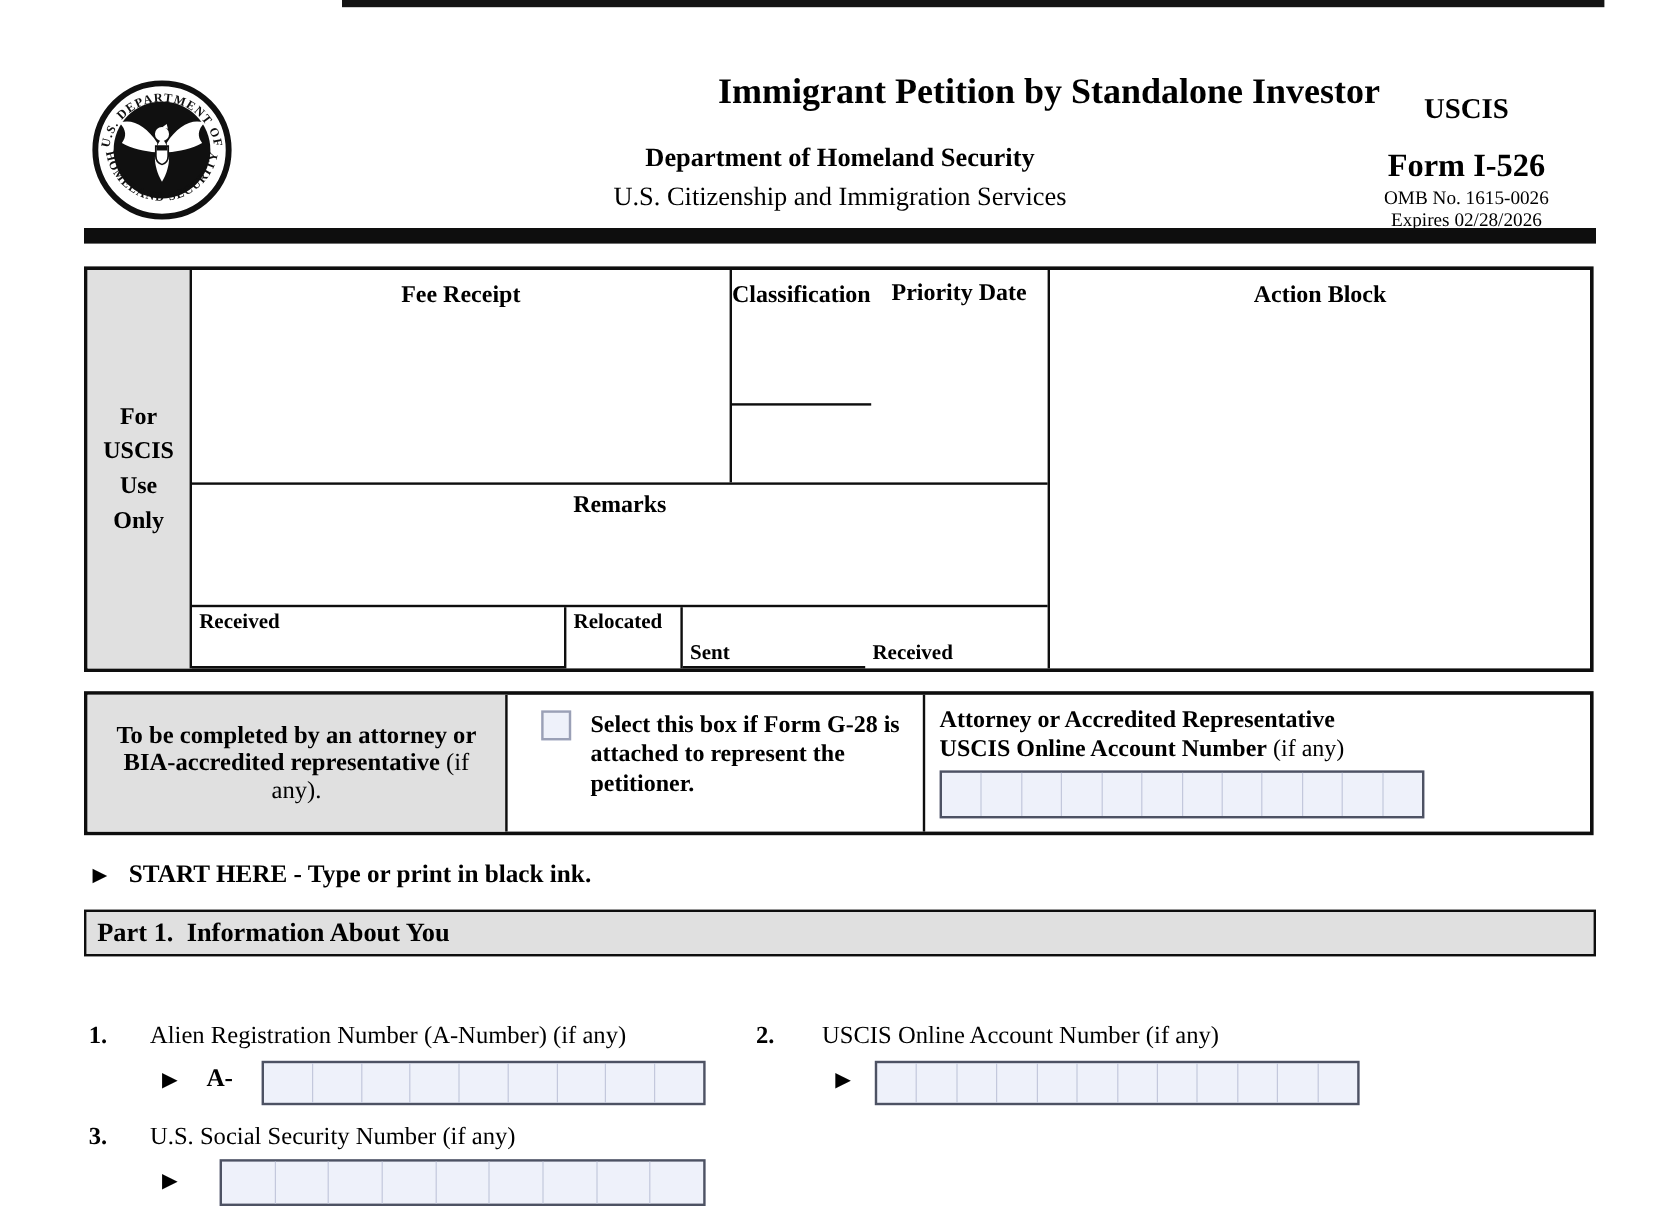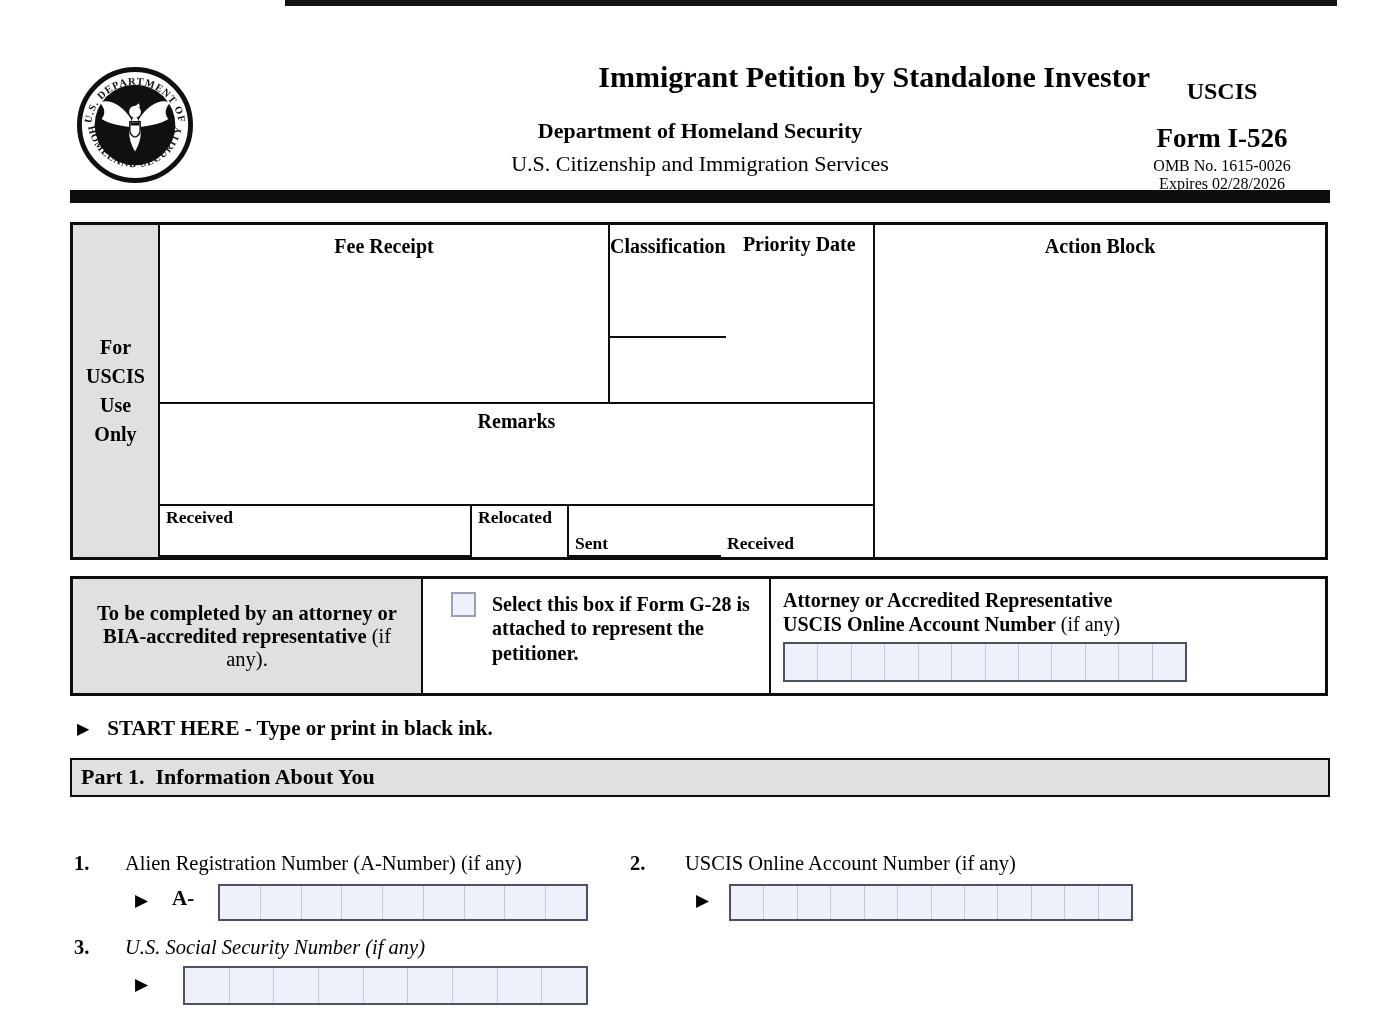--- a/index.html
+++ b/index.html
@@ -222,21 +222,21 @@
       <div class="seg-cell"></div>
       <div class="seg-cell"></div>
       <div class="seg-cell"></div>
       <div class="seg-cell"></div>
       <div class="seg-cell"></div>
       <div class="seg-cell"></div>
       <div class="seg-cell"></div>
     </div>
 
   <div class="abs fnum" style="left:74px;top:936px;">3.</div>
-  <div class="abs flabel" style="left:125px;top:936px;font-style:italic;">U.S. Social Security Number (if any)</div>
+  <div class="abs flabel" style="left:125px;top:936px;">U.S. Social Security Number (if any)</div>
   <span class="abs arrow field-arrow" style="left:135px;top:974px;"></span>
   <div class="abs segbox" style="left:183px;top:966px;width:405px;height:39px;">
       <div class="seg-cell"></div>
       <div class="seg-cell"></div>
       <div class="seg-cell"></div>
       <div class="seg-cell"></div>
       <div class="seg-cell"></div>
       <div class="seg-cell"></div>
       <div class="seg-cell"></div>
       <div class="seg-cell"></div>

